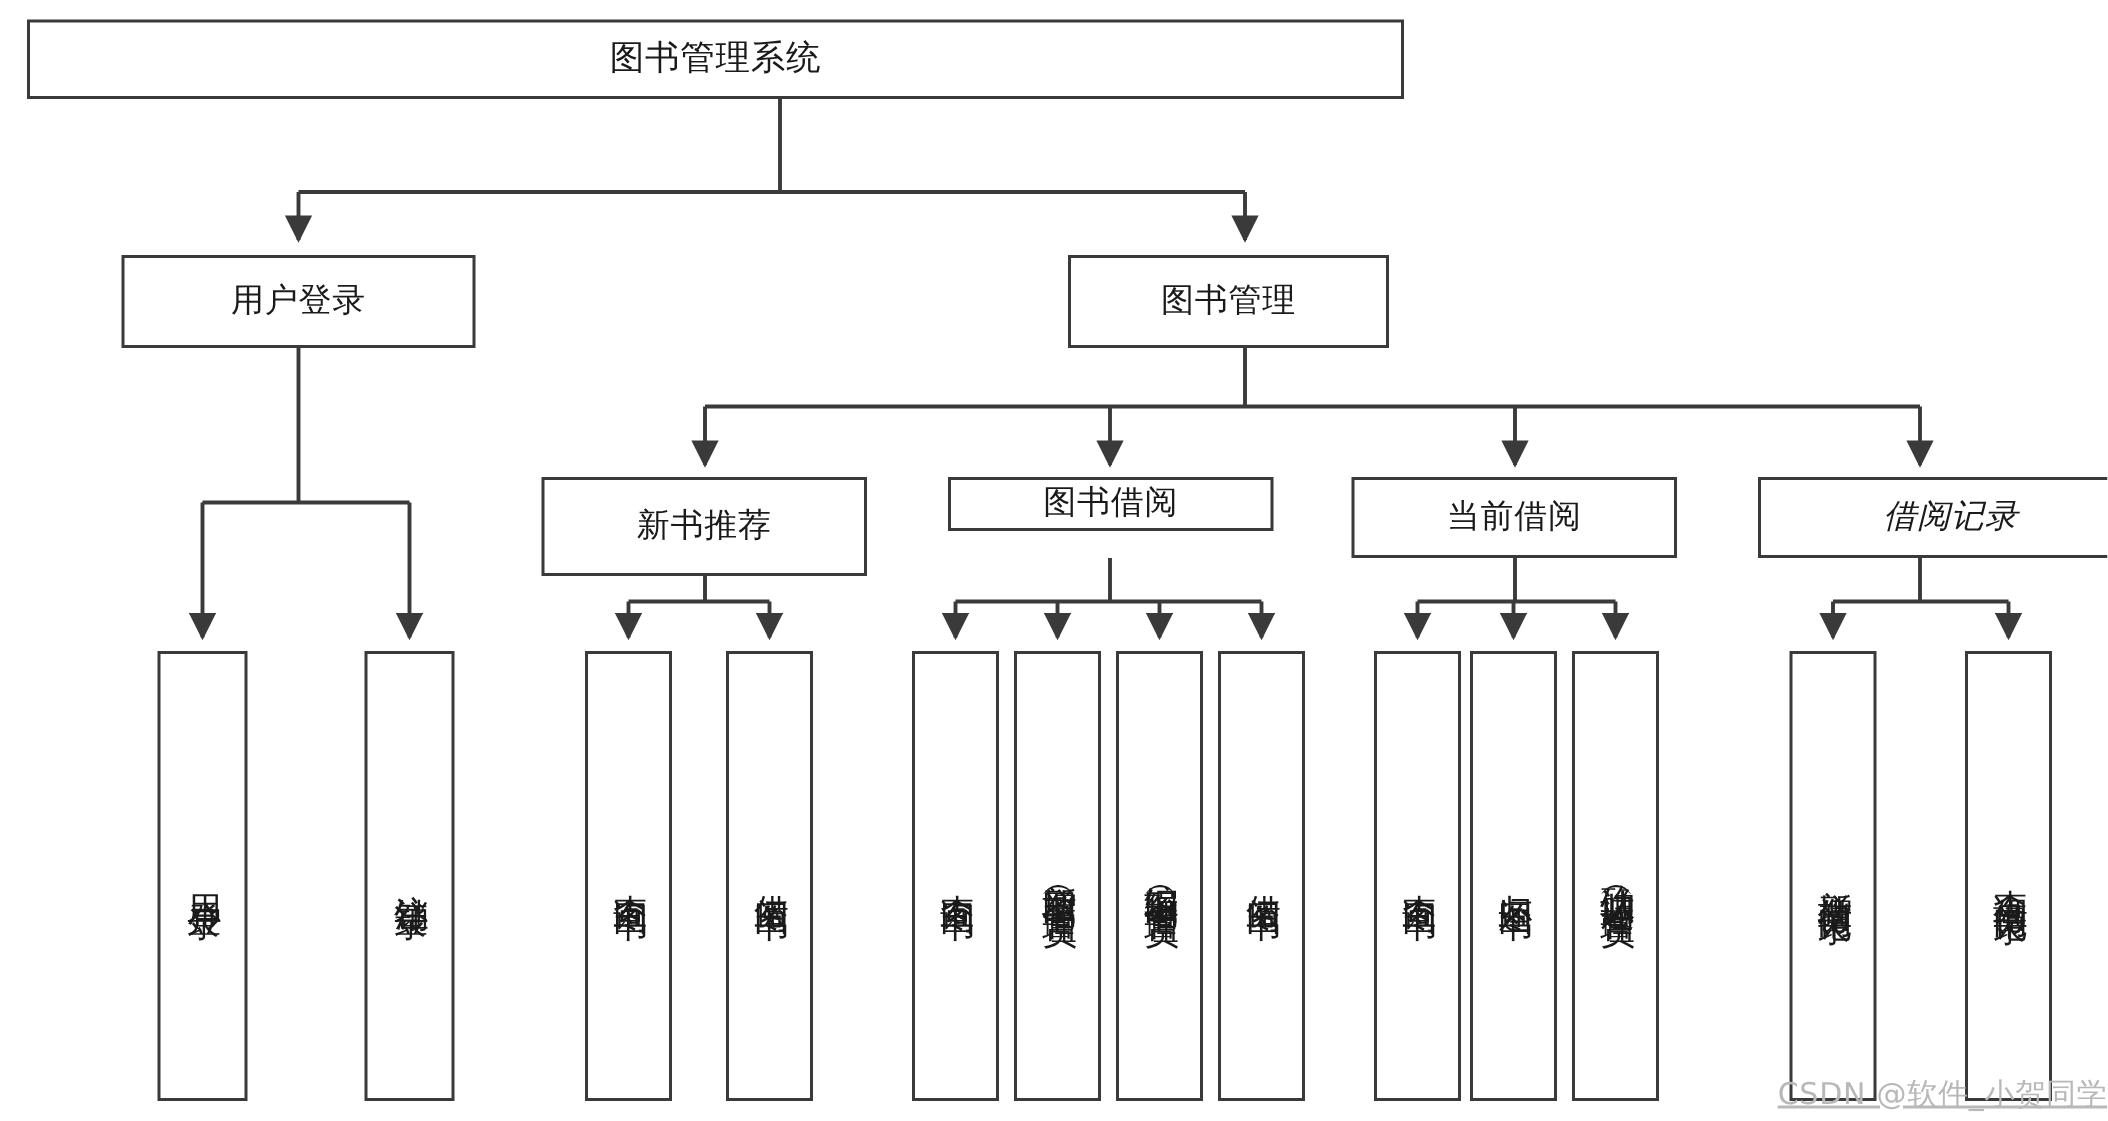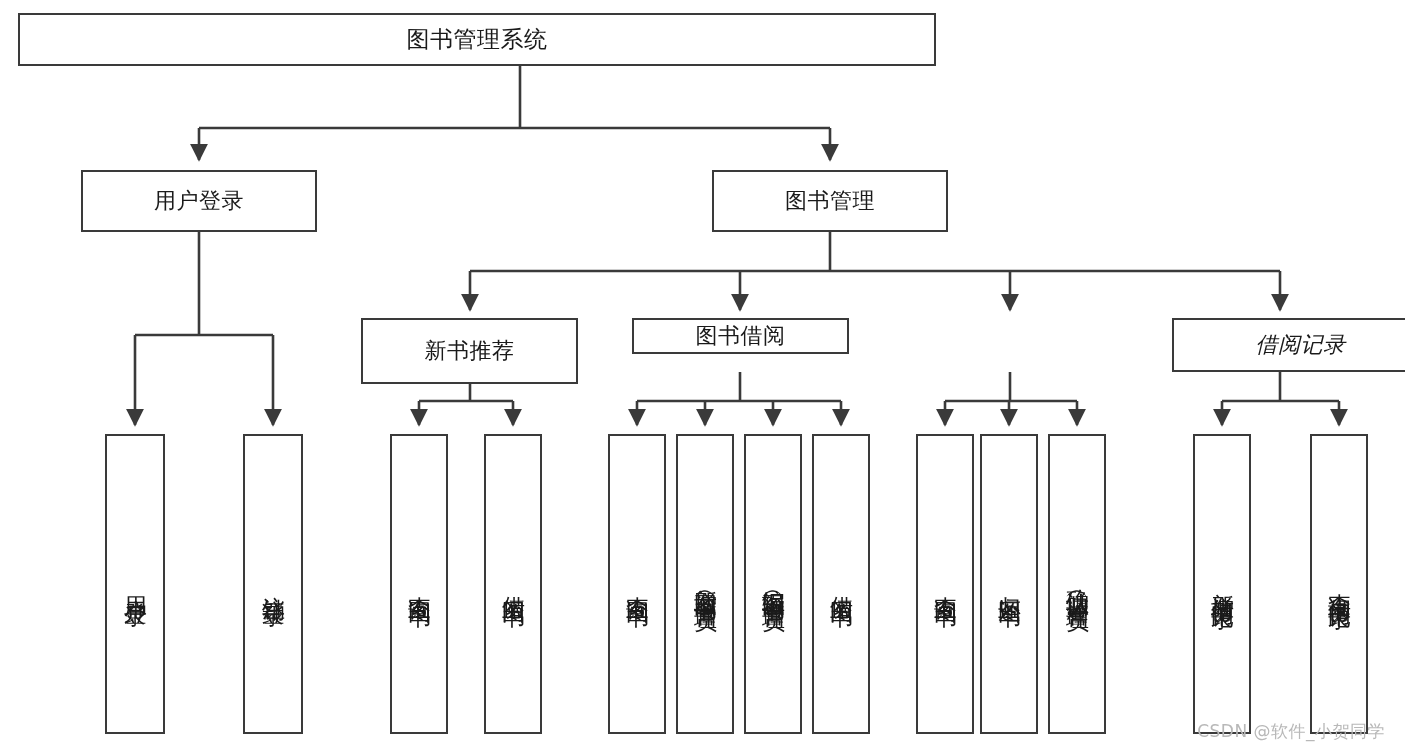--- a/index.html
+++ b/index.html
@@ -51,26 +51,27 @@
     writing-mode:vertical-rl;
     text-orientation:upright;
     font-size:23px;
     line-height:1.12;
     letter-spacing:3px;
     white-space:nowrap;
     max-height:100%;
   }
   .watermark{
     position:absolute;
-    right:20px;
+    right:0;
     bottom:4px;
-    font-size:17px;
+    font-size:20px;
     color:#b8b8b8;
     white-space:nowrap;
     letter-spacing:0.5px;
+    text-decoration:underline;
   }
 </style>
 </head>
 <body>
 
 <div id="canvas">
 
   <svg class="edges" viewBox="0 0 1405 747" xmlns="http://www.w3.org/2000/svg">
     <defs>
       <marker id="arrow" viewBox="0 0 10 10" refX="9" refY="5" markerWidth="7" markerHeight="7" orient="auto-start-reverse">
@@ -122,32 +123,35 @@
   </svg>
 
   <div class="node root" style="left:18px; top:13px; width:918px; height:53px;">
     <span class="label">图书管理系统</span>
   </div>
 
   <div class="node h" style="left:81px; top:170px; width:236px; height:62px;">
     <span class="label">用户登录</span>
   </div>
 
-  <div class="node h" style="left:712px; top:170px; width:236px; height:62px;">
+  <div class="node h" style="left:712px; top:170px; width:214px; height:62px;">
     <span class="label">图书管理</span>
   </div>
 
   <div class="node h" style="left:361px; top:318px; width:217px; height:66px;">
     <span class="label">新书推荐</span>
   </div>
 
   <div class="node h" style="left:632px; top:318px; width:217px; height:36px;">
     <span class="label">图书借阅</span>
   </div>
 
+  <div class="node h" style="left:901px; top:318px; width:217px; height:54px;">
+    <span class="label">当前借阅</span>
+  </div>
 
   <div class="node h" style="left:1172px; top:318px; width:257px; height:54px;font-style:italic;">
     <span class="label">借阅记录</span>
   </div>
 
   <div class="node leaf" style="left:105px; top:434px; width:60px; height:300px;">
     <span class="label">用户登录</span>
   </div>
   <div class="node leaf" style="left:243px; top:434px; width:60px; height:300px;">
     <span class="label">注销登录</span>

